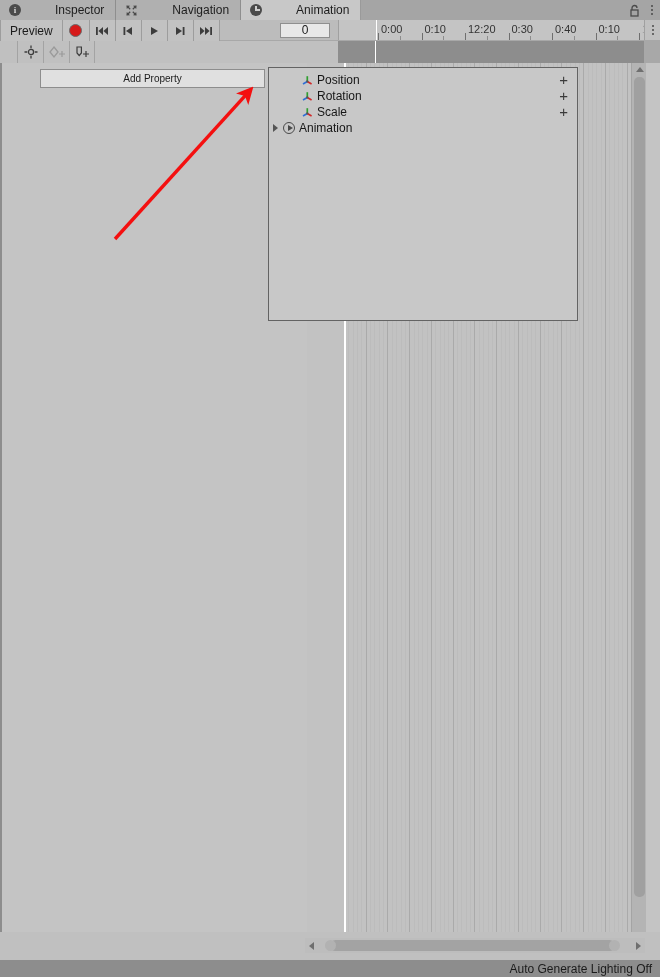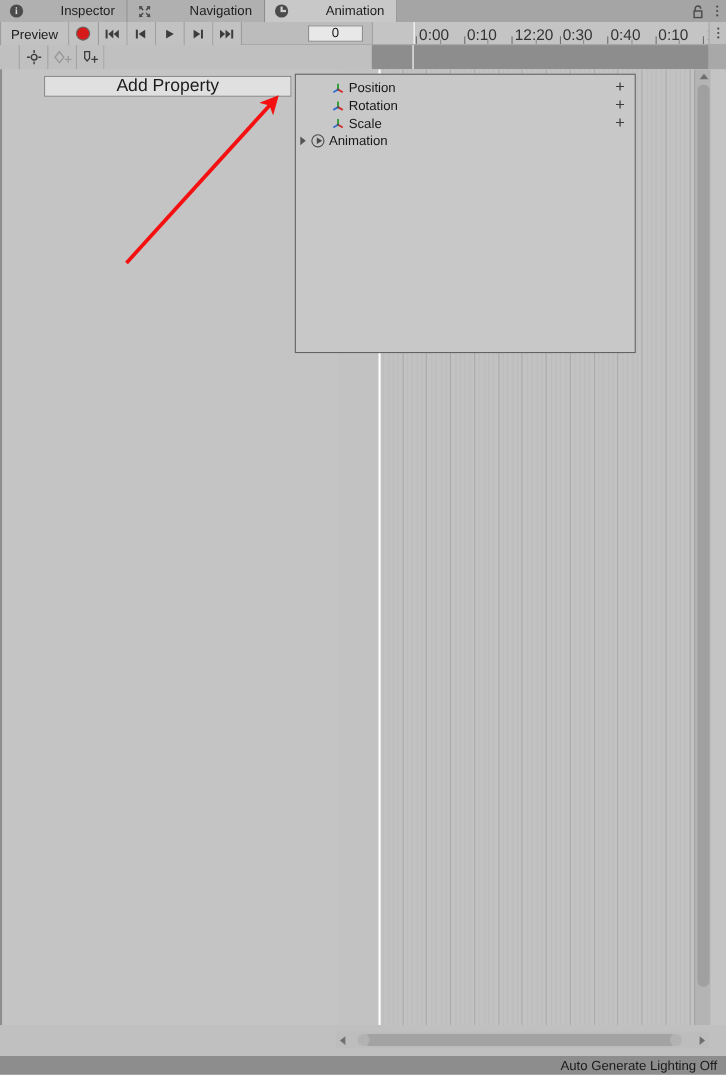--- a/index.html
+++ b/index.html
@@ -99,21 +99,21 @@
   }
   .rulerpane {
     width: 306px; background: #c4c4c4; position: relative; overflow: hidden;
     border-left: 1px solid #a0a0a0;
   }
   .rulertick {
     position: absolute; bottom: 0; width: 1px; height: 7px; background: #6f6f6f;
   }
   .rulertick.minor { height: 4px; background: #8d8d8d; }
   .rulerlabel {
-    position: absolute; top: 3px; font-size: 14px; color: #333; white-space: nowrap;
+    position: absolute; top: 3px; font-size: 11px; color: #333; white-space: nowrap;
   }
   .rulerlabel.dim { color: #9a9a9a; }
   .rulerplayhead {
     position: absolute; top: 0; bottom: 0; width: 1px; background: #ffffff;
   }
   .ruler-menubox {
     width: 16px; background: #c0c0c0;
     display: flex; align-items: center; justify-content: center;
     border-left: 1px solid #a0a0a0;
   }
@@ -154,21 +154,21 @@
     border-left: 2px solid #8d8d8d;
   }
   .leftpanel {
     position: absolute; left: 0; top: 0; width: 305px; height: 869px;
     background: #c4c4c4;
   }
   .addprop {
     position: absolute; left: 38px; top: 6px; width: 225px; height: 19px;
     background: #e0e0e0; border: 1px solid #8d8d8d;
     display: flex; align-items: center; justify-content: center;
-    font-size: 16px; color: #1b1b1b;
+    font-size: 10px; color: #1b1b1b;
   }
   .timelinepane {
     position: absolute; left: 305px; top: 0; width: 339px; height: 869px;
     background: #c2c2c2; overflow: hidden;
   }
   .gridlines { position: absolute; inset: 0; }
   .gline { position: absolute; top: 0; bottom: 0; width: 1px; }
   .gline.major { background: #aaaaaa; }
   .gline.minor { background: #bcbcbc; }
   .bodyplayhead {

